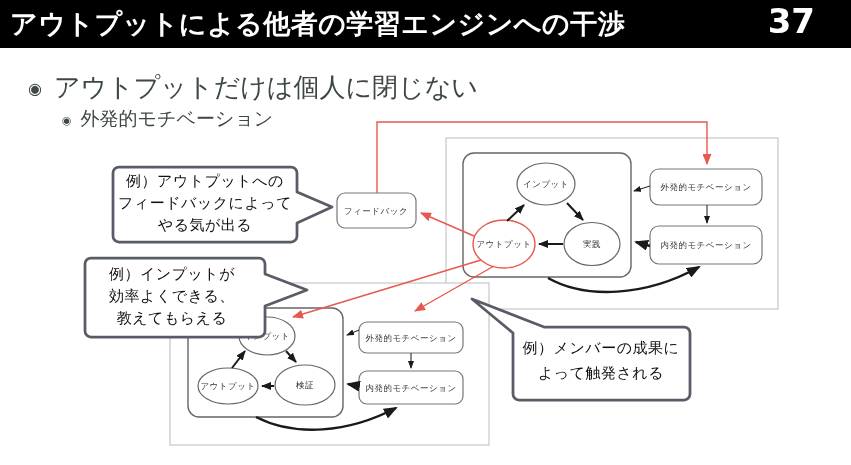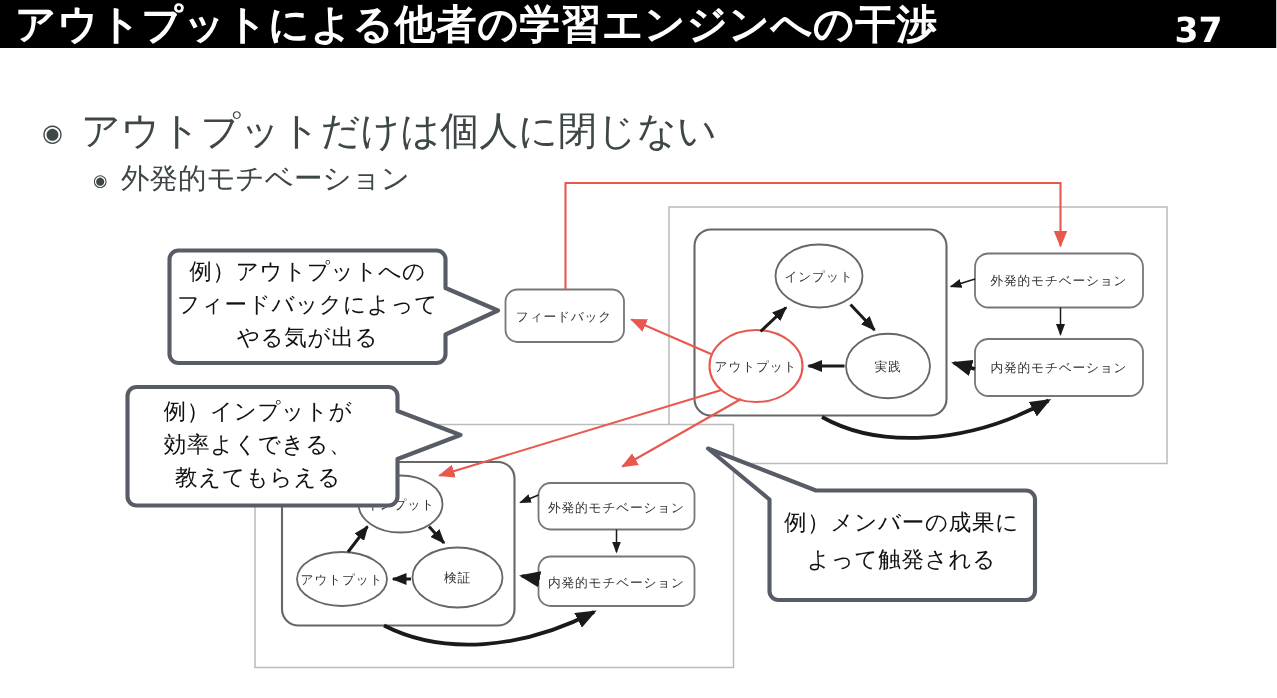--- a/index.html
+++ b/index.html
@@ -1,25 +1,25 @@
 <!DOCTYPE html>
 <html><head>
 <meta charset="utf-8">
 <style>
   html,body{margin:0;padding:0;}
   body{
     width:851px;height:465px;position:relative;overflow:hidden;
     background:#ffffff;font-family:"DejaVu Sans","Liberation Sans",sans-serif;
   }
   .title-bar{
-    position:absolute;left:0;top:0;width:851px;height:32px;
+    position:absolute;left:0;top:0;width:851px;height:48px;
     background:#000000;color:#ffffff;display:flex;align-items:center;
   }
   .title-bar .ttl{font-size:27px;font-weight:bold;margin-left:10px;letter-spacing:0.5px;white-space:nowrap;}
-  .title-bar .pg{position:absolute;right:36px;top:0;height:42px;display:flex;align-items:center;font-size:23px;font-weight:bold;}
+  .title-bar .pg{position:absolute;right:36px;top:0;height:42px;display:flex;align-items:center;font-size:34px;font-weight:bold;}
   .bullet1{
     position:absolute;left:28px;top:70px;display:flex;align-items:center;gap:12px;
     color:#3e4747;font-size:26px;white-space:nowrap;
   }
   .bullet1 .mk{font-size:16px;line-height:1;position:relative;top:1px;}
   .bullet2{
     position:absolute;left:62px;top:106px;display:flex;align-items:center;gap:9px;
     color:#3e4747;font-size:19px;white-space:nowrap;
   }
   .bullet2 .mk{font-size:11px;line-height:1;position:relative;top:1px;}

